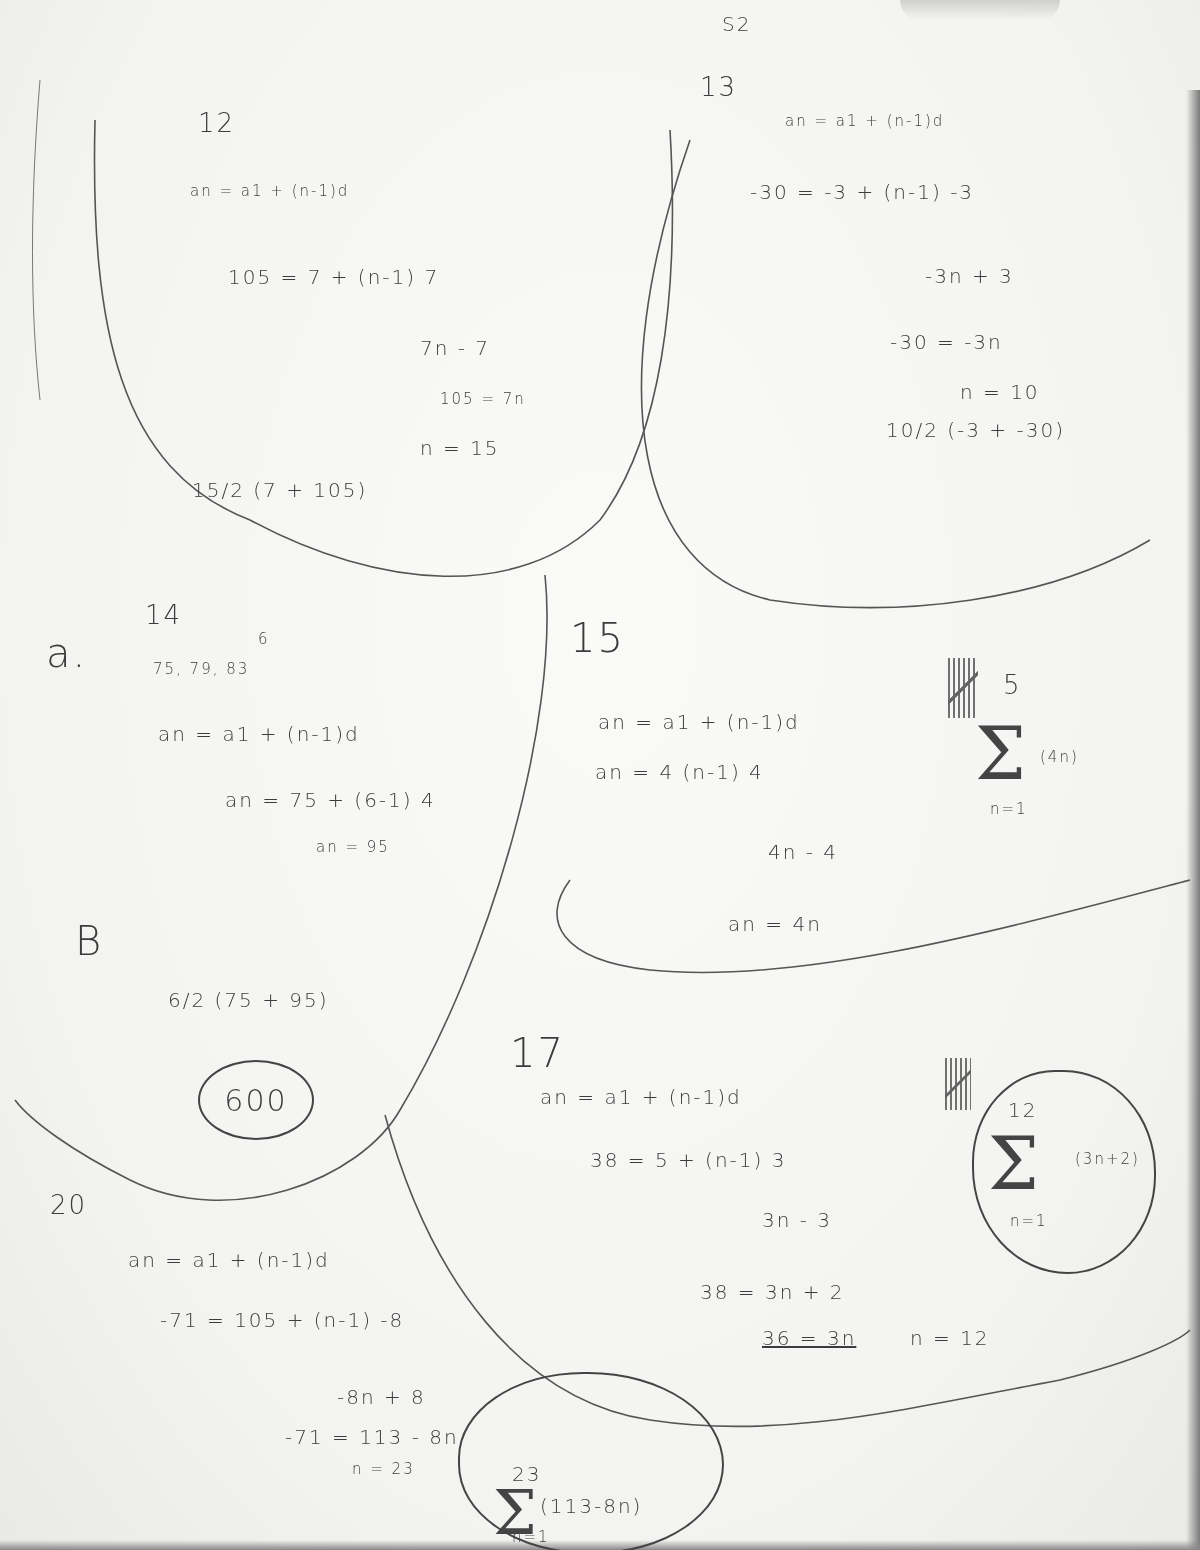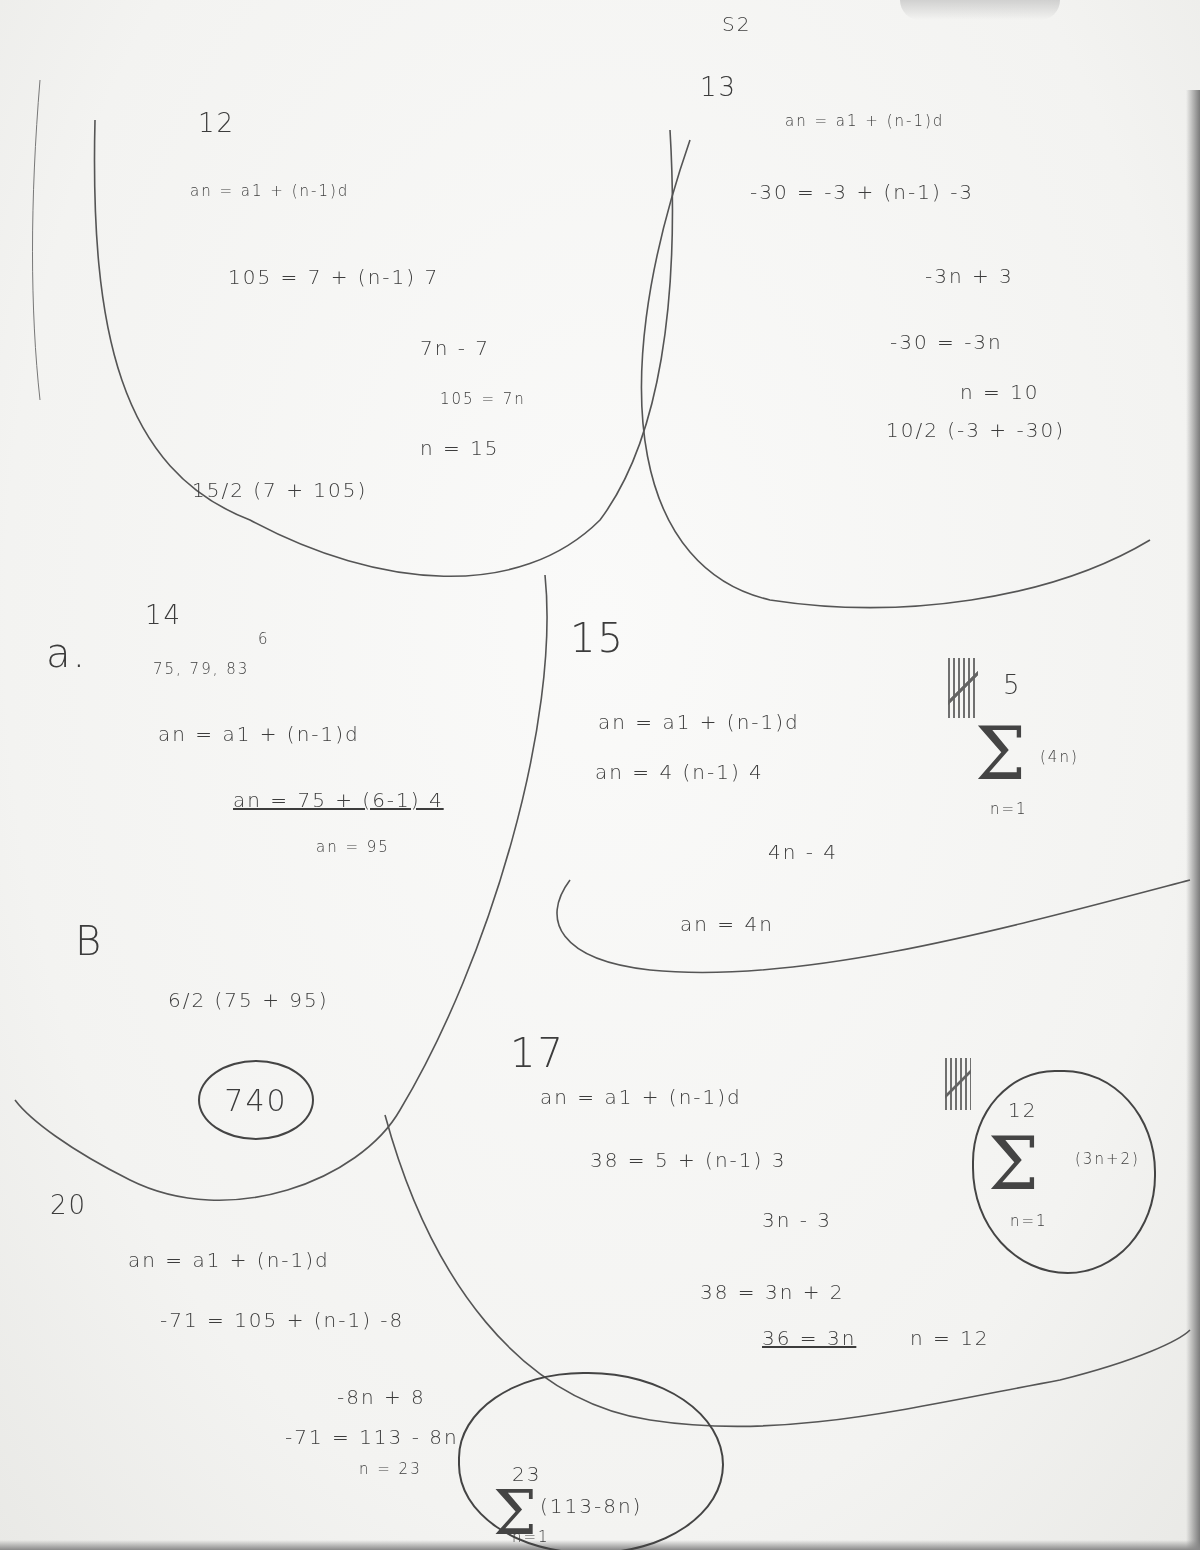--- a/index.html
+++ b/index.html
@@ -88,33 +88,33 @@
   <div class="hw md" style="left:925px; top:264px;">-3n + 3</div>
   <div class="hw md" style="left:890px; top:330px;">-30 = -3n</div>
   <div class="hw md" style="left:960px; top:380px;">n = 10</div>
   <div class="hw md" style="left:850px; top:418px;margin-left:36px;">10/2 (-3 + -30)</div>
 
   <div class="hw xl" style="left:46px; top:630px;">a.</div>
   <div class="hw lg" style="left:145px; top:600px;">14</div>
   <div class="hw sm" style="left:153px; top:660px;">75, 79, 83</div>
   <div class="hw sm" style="left:258px; top:630px;">6</div>
   <div class="hw md" style="left:158px; top:722px;">an = a1 + (n-1)d</div>
-  <div class="hw md" style="left:233px; top:788px;text-decoration:underline;">an = 75 + (6-1) 4</div>
+  <div class="hw md" style="left:225px; top:788px;">an = 75 + (6-1) 4</div>
   <div class="hw sm" style="left:316px; top:838px;">an = 95</div>
   <div class="hw xl" style="left:75px; top:918px;">B</div>
   <div class="hw md" style="left:168px; top:988px;">6/2 (75 + 95)</div>
   <div class="circled" style="left:198px; top:1060px; width:112px; height:76px;">
-    <span class="hw xl" style="position:static; font-size:30px;">740</span>
+    <span class="hw xl" style="position:static; font-size:30px;">600</span>
   </div>
 
   <div class="hw xl" style="left:570px; top:615px;">15</div>
   <div class="hw md" style="left:598px; top:710px;">an = a1 + (n-1)d</div>
   <div class="hw md" style="left:595px; top:760px;">an = 4 (n-1) 4</div>
   <div class="hw md" style="left:768px; top:840px;">4n - 4</div>
-  <div class="hw md" style="left:680px; top:912px;">an = 4n</div>
+  <div class="hw md" style="left:728px; top:912px;">an = 4n</div>
   <div class="scribble" style="left:948px; top:658px;"></div>
   <div class="hw lg" style="left:1003px; top:670px;">5</div>
   <div class="sigma" style="left:975px; top:718px;">Σ</div>
   <div class="hw sm" style="left:1040px; top:748px;">(4n)</div>
   <div class="hw sm" style="left:990px; top:800px;">n=1</div>
 
   <div class="hw xl" style="left:510px; top:1030px;">17</div>
   <div class="hw md" style="left:540px; top:1085px;">an = a1 + (n-1)d</div>
   <div class="hw md" style="left:590px; top:1148px;">38 = 5 + (n-1) 3</div>
   <div class="hw md" style="left:762px; top:1208px;">3n - 3</div>
@@ -126,20 +126,20 @@
   <div class="hw md" style="left:1008px; top:1098px;">12</div>
   <div class="sigma" style="left:988px; top:1128px;">Σ</div>
   <div class="hw sm" style="left:1075px; top:1150px;">(3n+2)</div>
   <div class="hw sm" style="left:1010px; top:1212px;">n=1</div>
 
   <div class="hw lg" style="left:50px; top:1190px;">20</div>
   <div class="hw md" style="left:128px; top:1248px;">an = a1 + (n-1)d</div>
   <div class="hw md" style="left:160px; top:1308px;">-71 = 105 + (n-1) -8</div>
   <div class="hw md" style="left:337px; top:1385px;">-8n + 8</div>
   <div class="hw md" style="left:285px; top:1425px;">-71 = 113 - 8n</div>
-  <div class="hw sm" style="left:352px; top:1460px;margin-left:7px;">n = 23</div>
+  <div class="hw sm" style="left:352px; top:1460px;">n = 23</div>
   <div class="circled" style="left:458px; top:1372px; width:262px; height:178px; border-radius:48% 52% 50% 50%;"></div>
   <div class="hw sm" style="left:512px; top:1450px; top:1455px;"></div>
   <div class="hw md" style="left:512px; top:1462px;">23</div>
   <div class="sigma" style="left:493px; top:1482px; font-size:62px;">Σ</div>
   <div class="hw md" style="left:540px; top:1494px;">(113-8n)</div>
   <div class="hw sm" style="left:512px; top:1528px;">n=1</div>
 </div>
 
 </body></html>

